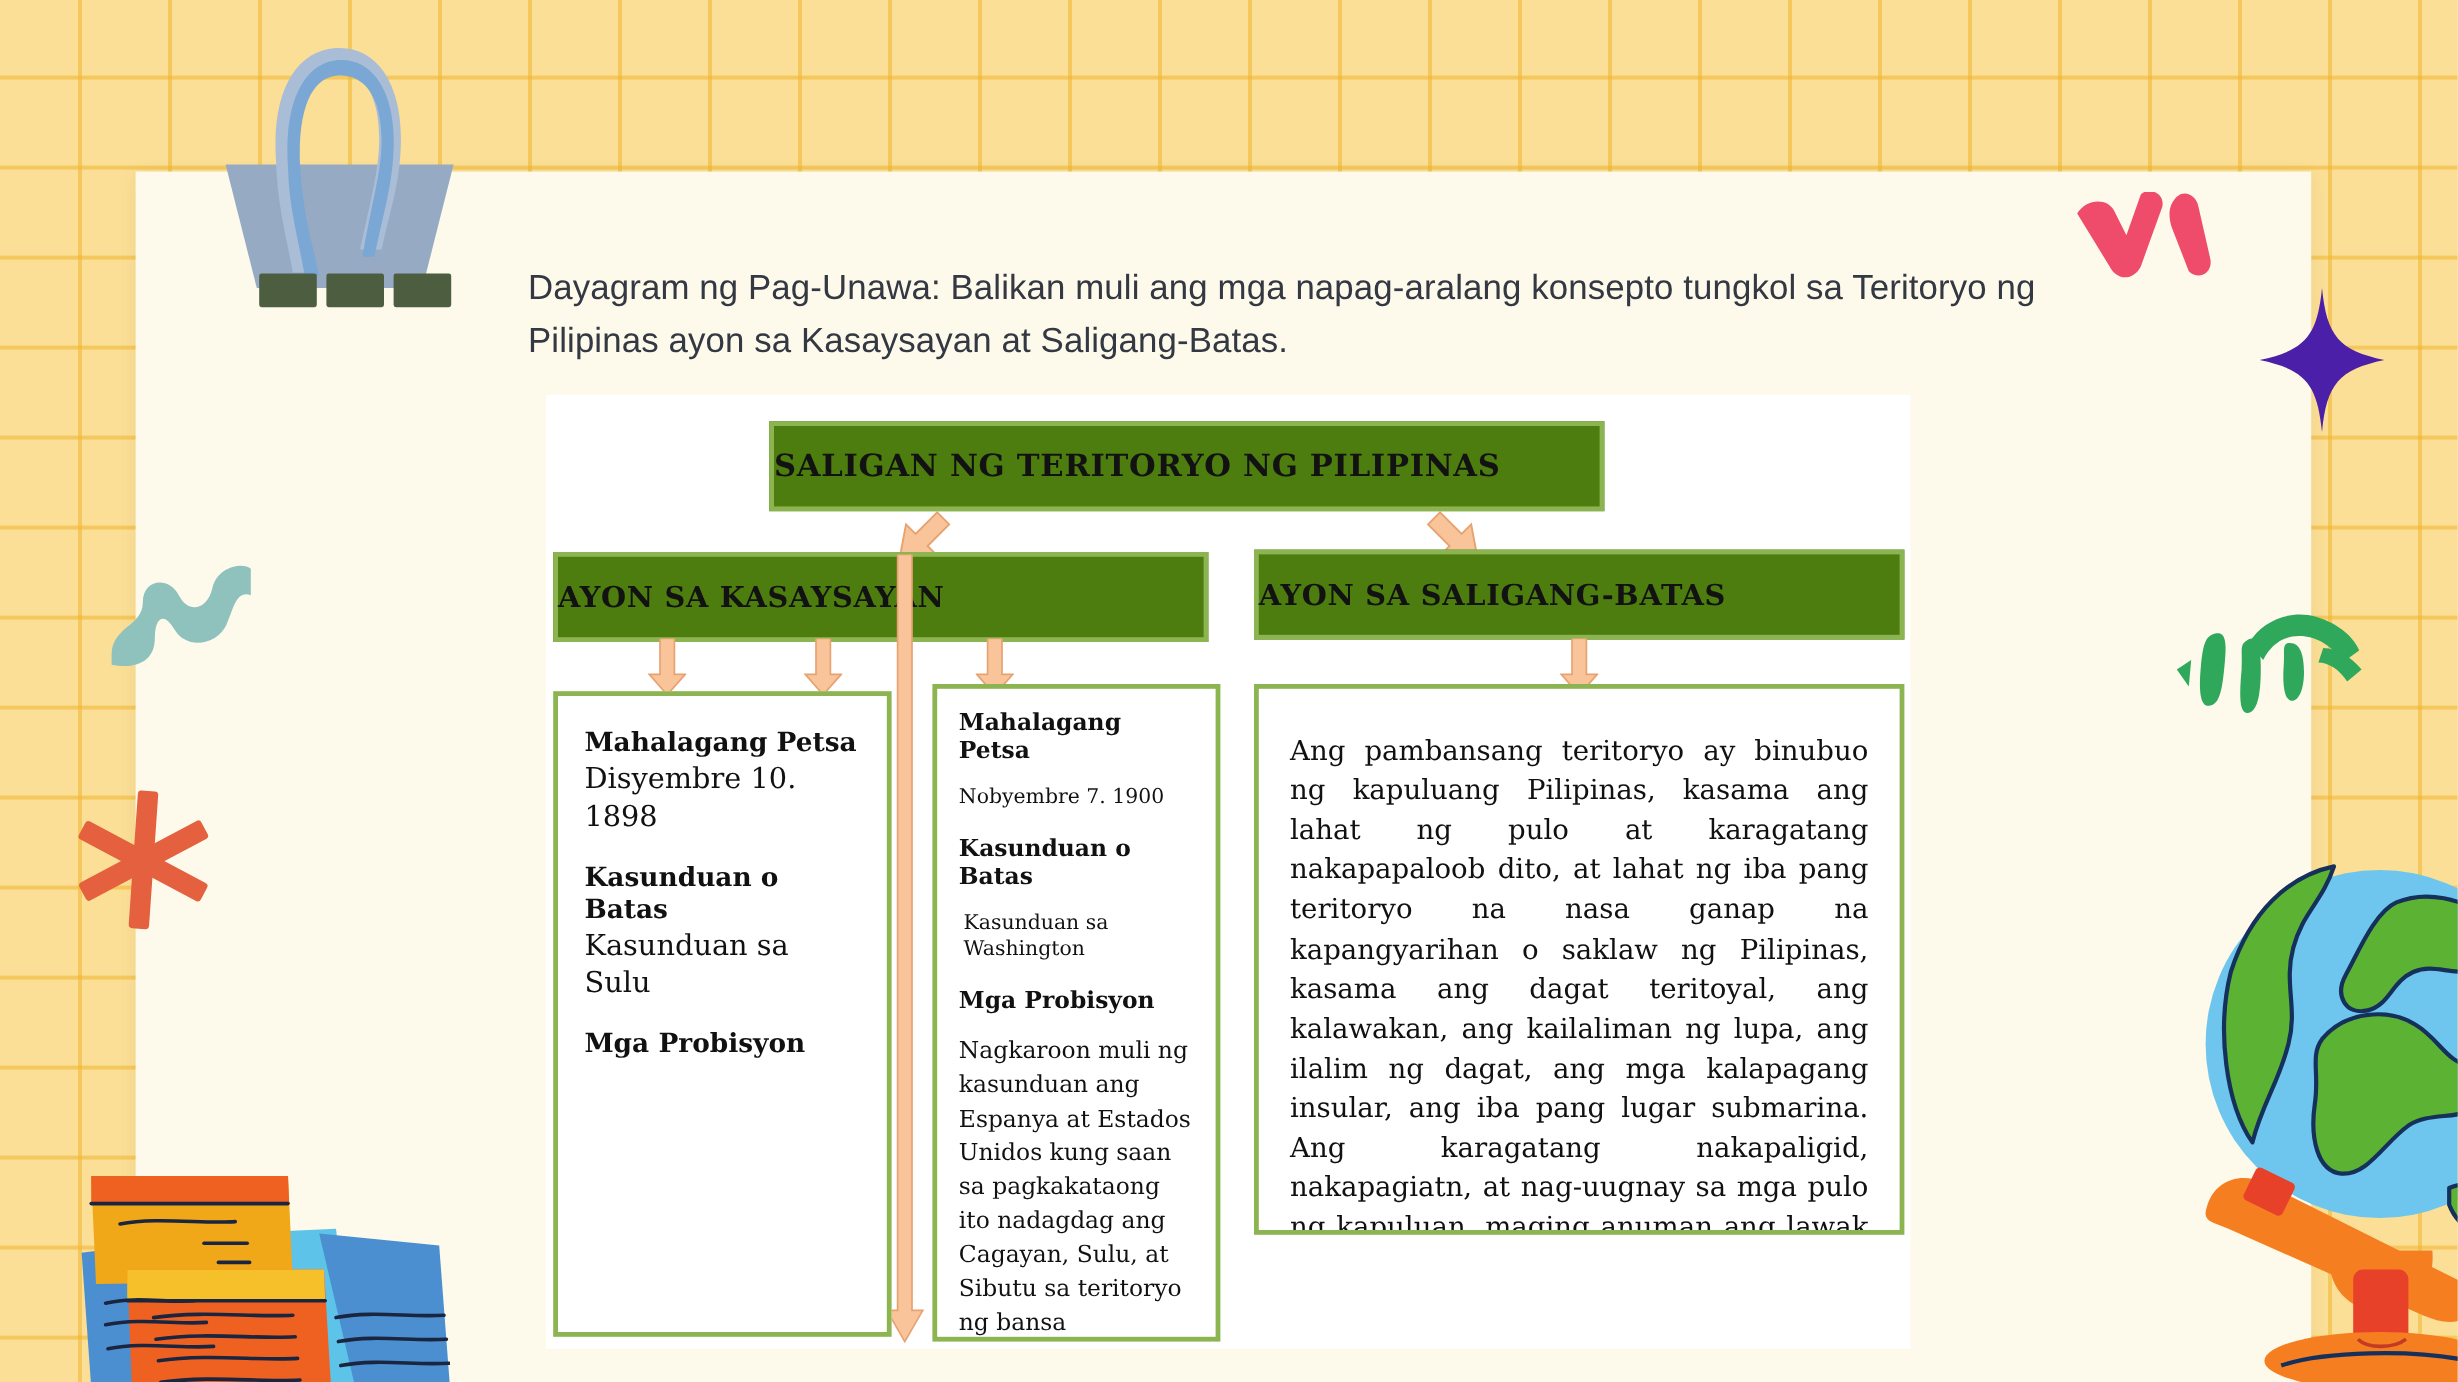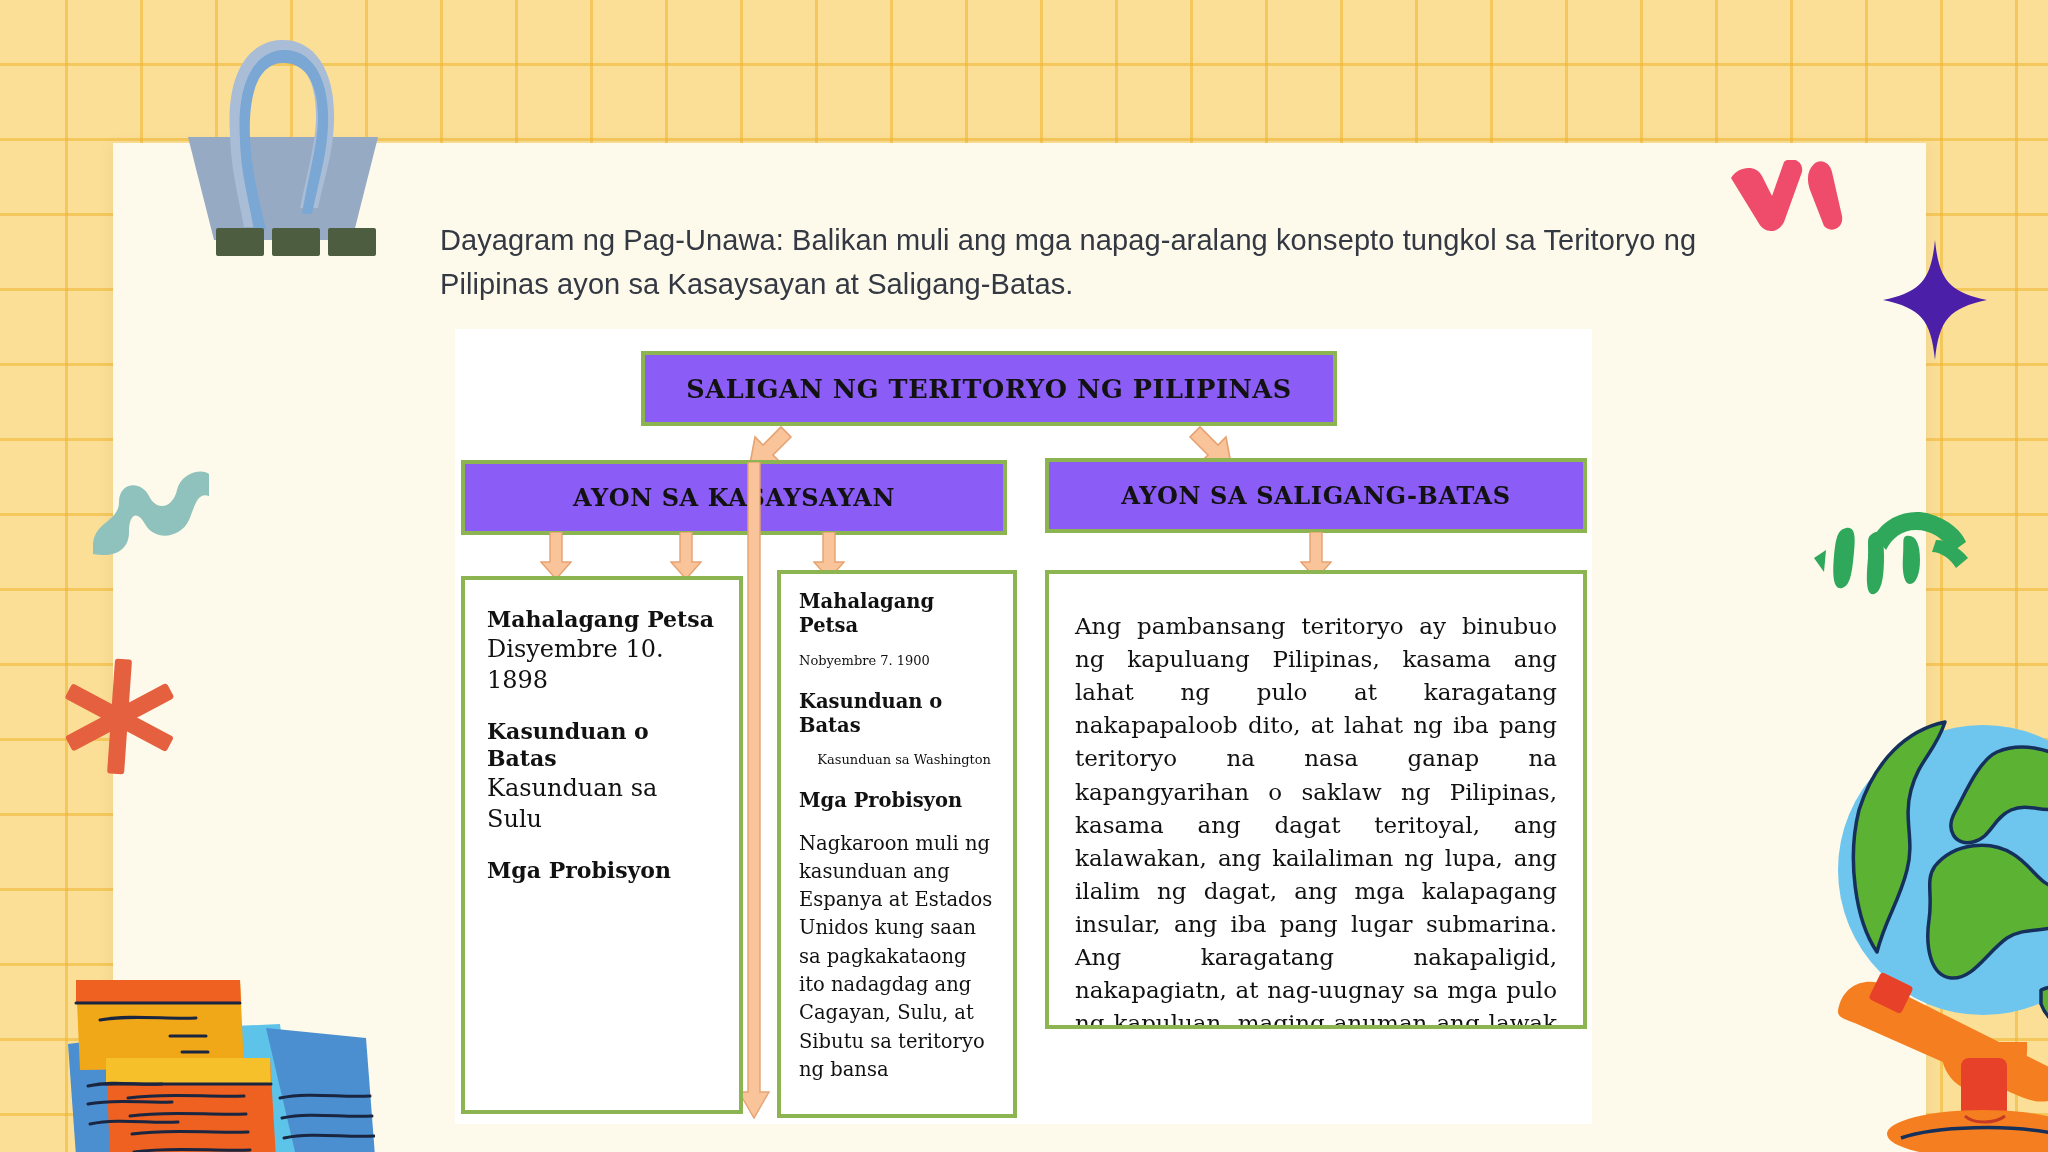--- a/index.html
+++ b/index.html
@@ -58,25 +58,25 @@
   #diagram {
     position: absolute;
     left: 455px; top: 329px;
     width: 1137px; height: 795px;
     background: #ffffff;
   }
 
   
   .gbox {
     position: absolute;
-    background: #8b5cf6;
+    background: #4d7c0f;
     border: 4px solid #8cb450;
     display: flex;
     align-items: center;
-    justify-content: center;
+    justify-content: flex-start;
   }
   .gbox-title {
     font-family: "DejaVu Serif", "Liberation Serif", serif;
     font-weight: bold;
     color: #121212;
     text-align: center;
     letter-spacing: .6px;
   }
 
   #box-root   { left: 186px; top: 22px;  width: 696px; height: 75px; }
@@ -110,22 +110,22 @@
     font-size: 21.5px;
     line-height: 1.3;
   }
   #box-paris .lbl { font-size: 22px; margin-top: 22px; }
   #box-paris .lbl:first-child { margin-top: 0; }
   #box-paris .val { font-size: 24px; margin-top: 0; }
   #box-paris .body { font-size: 22px; line-height: 1.42; margin-top: 20px; }
 
   #box-washington .lbl { font-size: 19.5px; margin-top: 20px; }
   #box-washington .lbl:first-child { margin-top: 0; }
-  #box-washington .val { font-size: 13px; margin-top: 14px; }
-  #box-washington .val.indent { text-align: right; padding: 0 4px; }
+  #box-washington .val { font-size: 17px; margin-top: 14px; }
+  #box-washington .val.indent { text-align: left; padding: 0 4px; }
   #box-washington .body { font-size: 19.5px; line-height: 1.45; margin-top: 16px; }
 
   #box-provision .para {
     font-size: 23px;
     line-height: 1.44;
     text-align: justify;
     text-justify: inter-word;
   }
 
   

